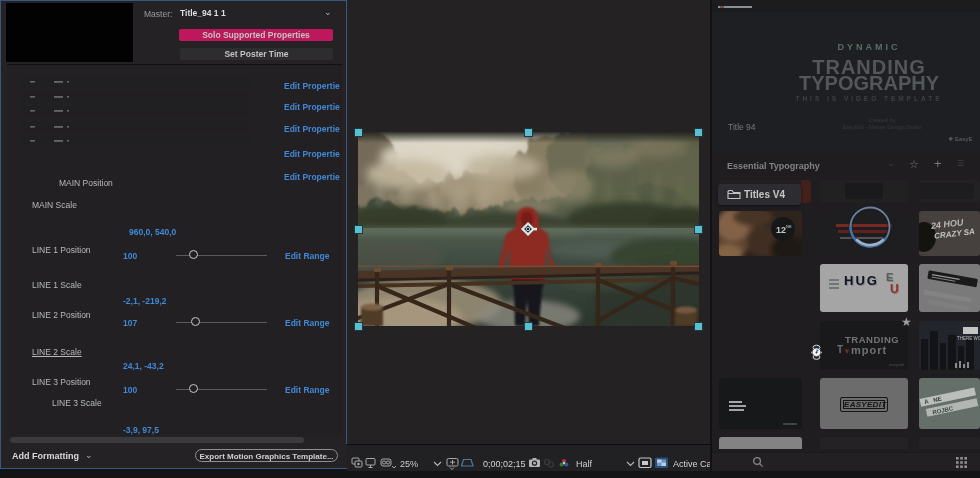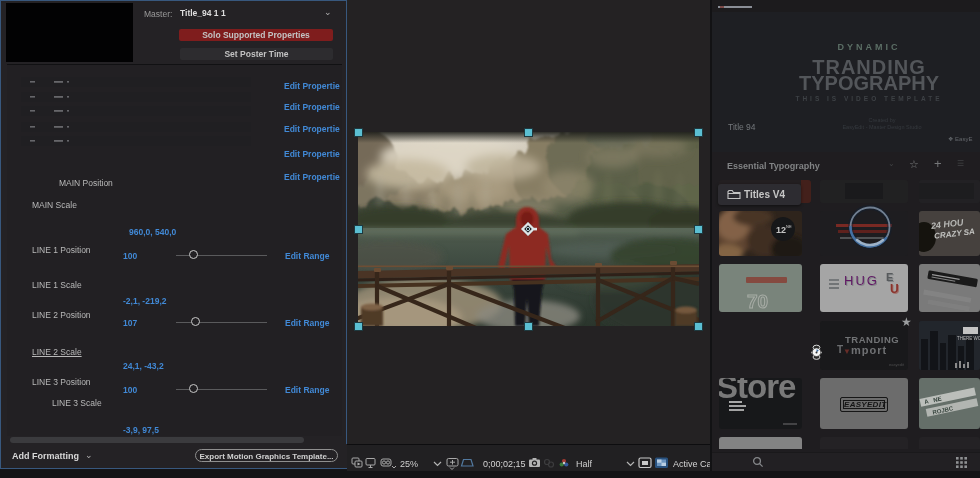--- a/index.html
+++ b/index.html
@@ -15,21 +15,21 @@
 <body>
 
 <div class="abs" id="leftpanel" style="left:0;top:0;width:347px;height:469px;background:#242225;border:1px solid #38587e;box-sizing:border-box;">
 
   <div class="abs" style="left:5px;top:2px;width:127px;height:59px;background:#020203;"></div>
 
   <div class="abs" style="left:143px;top:8px;width:60px;color:#9b9b9b;font-size:8.5px;">Master:</div>
   <div class="abs" style="left:179px;top:7px;color:#dedede;font-size:8.5px;font-weight:bold;">Title_94 1 1</div>
   <div class="abs" style="left:323px;top:6px;color:#b0b0b0;font-size:9px;">⌄</div>
 
-  <div class="abs" style="left:178px;top:28px;width:154px;height:12px;background:#7f1d1d;border-radius:2px;color:#c3c3c3;font-size:8.5px;font-weight:bold;text-align:center;line-height:12px;">Solo Supported Properties</div>
+  <div class="abs" style="left:178px;top:28px;width:154px;height:12px;background:#be185d;border-radius:2px;color:#c3c3c3;font-size:8.5px;font-weight:bold;text-align:center;line-height:12px;">Solo Supported Properties</div>
   <div class="abs" style="left:179px;top:47px;width:153px;height:12px;background:#2d2c2f;border-radius:2px;color:#c3c3c3;font-size:8.5px;font-weight:bold;text-align:center;line-height:12px;">Set Poster Time</div>
 
   <div class="abs" style="left:6px;top:63px;width:335px;height:372px;background:#222023;overflow:hidden;">
     <div class="abs" style="left:0;top:0;width:100%;height:1px;background:#111113;"></div>
   </div>
 
   <svg class="abs" style="left:0;top:0;" width="347" height="467" viewBox="0 0 347 467">
     <g fill="#606064">
       <rect x="29" y="80" width="5" height="1.6"></rect>
         <rect x="53" y="80" width="9" height="1.8"></rect>
@@ -418,29 +418,25 @@
     </svg>
   </div>
 
   <svg class="abs" style="left:136px;top:203px;" width="48" height="48" viewBox="0 0 48 48">
     <circle cx="24" cy="24" r="19.5" stroke="#132338" stroke-width="5" fill="none" opacity="0.5"></circle>
     <circle cx="24" cy="24" r="19.5" stroke="#a8bed6" stroke-width="1.8" fill="none" opacity="0.75"></circle>
     <path d="M4.5,24 A19.5,19.5 0 0 0 40,35" stroke="#4a84c4" stroke-width="2.6" fill="none" stroke-linecap="round" opacity="0.9"></path>
     <path d="M11,37 A19.5,19.5 0 0 0 37,37" stroke="#b9d2ec" stroke-width="2.6" fill="none" stroke-linecap="round"></path>
   </svg>
 
-  <div class="thumb" style="left:9px;top:264px;width:83px;height:48px;background:#8e9b91;">
-    <div class="abs" style="left:27px;top:13px;width:41px;height:6px;background:#a04a3e;opacity:0.85;border-radius:1px;"></div>
-    <div class="abs" style="left:28px;top:27px;color:transparent;-webkit-text-stroke:1px #c5cbc3;font-size:19px;font-weight:bold;font-family:'Liberation Sans';">70</div>
-  </div>
   <div class="thumb" style="left:110px;top:264px;width:88px;height:48px;background:#c3c3c3;">
     <div class="abs" style="left:9px;top:15px;width:10px;height:1.5px;background:#8a8d90;"></div>
     <div class="abs" style="left:9px;top:19px;width:10px;height:1.5px;background:#85888b;"></div>
     <div class="abs" style="left:9px;top:23px;width:10px;height:1.5px;background:#85888b;"></div>
-    <div class="abs" style="left:24px;top:9px;color:#701a75;font-size:13px;font-weight:normal;letter-spacing:2px;text-shadow:1px 1px 0 #9a9da0;">HUG</div>
+    <div class="abs" style="left:24px;top:9px;color:#0f172a;font-size:13px;font-weight:bold;letter-spacing:2px;text-shadow:1px 1px 0 #9a9da0;">HUG</div>
     <div class="abs" style="left:66px;top:7px;color:#66696c;font-size:11px;font-weight:bold;text-shadow:1px 1px 0 #9a9da0;">E</div>
     <div class="abs" style="left:70px;top:18px;color:#a23b32;font-size:12px;font-weight:bold;text-shadow:1px 1px 0 #bd847e;">U</div>
   </div>
   <div class="thumb" style="left:209px;top:264px;width:61px;height:48px;background:#8f8f8f;">
     <svg width="61" height="48" viewBox="0 0 61 48">
       <g transform="rotate(10 30 18)">
         <rect x="8" y="10" width="50" height="8.5" rx="1.5" fill="#1d1d1d"></rect>
         <rect x="12" y="13" width="28" height="1.2" fill="#b4b4b4"></rect>
         <rect x="12" y="15.6" width="24" height="1" fill="#9a9a9a"></rect>
       </g>
@@ -476,21 +472,20 @@
         <rect x="40" y="40" width="2" height="7"></rect>
         <rect x="44" y="43" width="2" height="4"></rect>
         <rect x="48" y="41" width="2" height="6"></rect>
       </g>
     </svg>
   </div>
 
   <div class="abs" style="left:191px;top:315px;color:#b8babc;font-size:12px;">★</div>
 
   <div class="thumb" style="left:9px;top:378px;width:83px;height:51px;background:#1a1b1d;">
-    <div class="abs" style="left:-3px;top:-10px;color:#8e8e8e;font-size:33px;font-weight:bold;letter-spacing:-1px;">Store</div>
     <div class="abs" style="left:10px;top:23px;width:13px;height:1.5px;background:#c8c8c8;"></div>
     <div class="abs" style="left:10px;top:27px;width:17px;height:1.5px;background:#c0c0c0;"></div>
     <div class="abs" style="left:10px;top:31px;width:15px;height:1.5px;background:#c0c0c0;"></div>
     <div class="abs" style="right:5px;bottom:4px;width:14px;height:2px;background:#4e4e50;"></div>
   </div>
   <div class="thumb" style="left:110px;top:378px;width:88px;height:51px;background:#7f7f7f;">
     <div class="abs" style="left:20px;top:19px;width:48px;height:15px;border:1px solid #191919;border-radius:2px;box-sizing:border-box;box-shadow:inset 0 0 0 2px #7f7f7f, inset 0 0 0 3px #1a1a1a;"></div>
     <div class="abs" style="left:24px;top:22px;color:#161616;font-size:8px;font-weight:bold;font-style:italic;letter-spacing:0.3px;">EASYEDIT</div>
   </div>
   <div class="thumb" style="left:209px;top:378px;width:61px;height:51px;background:#76827b;">

